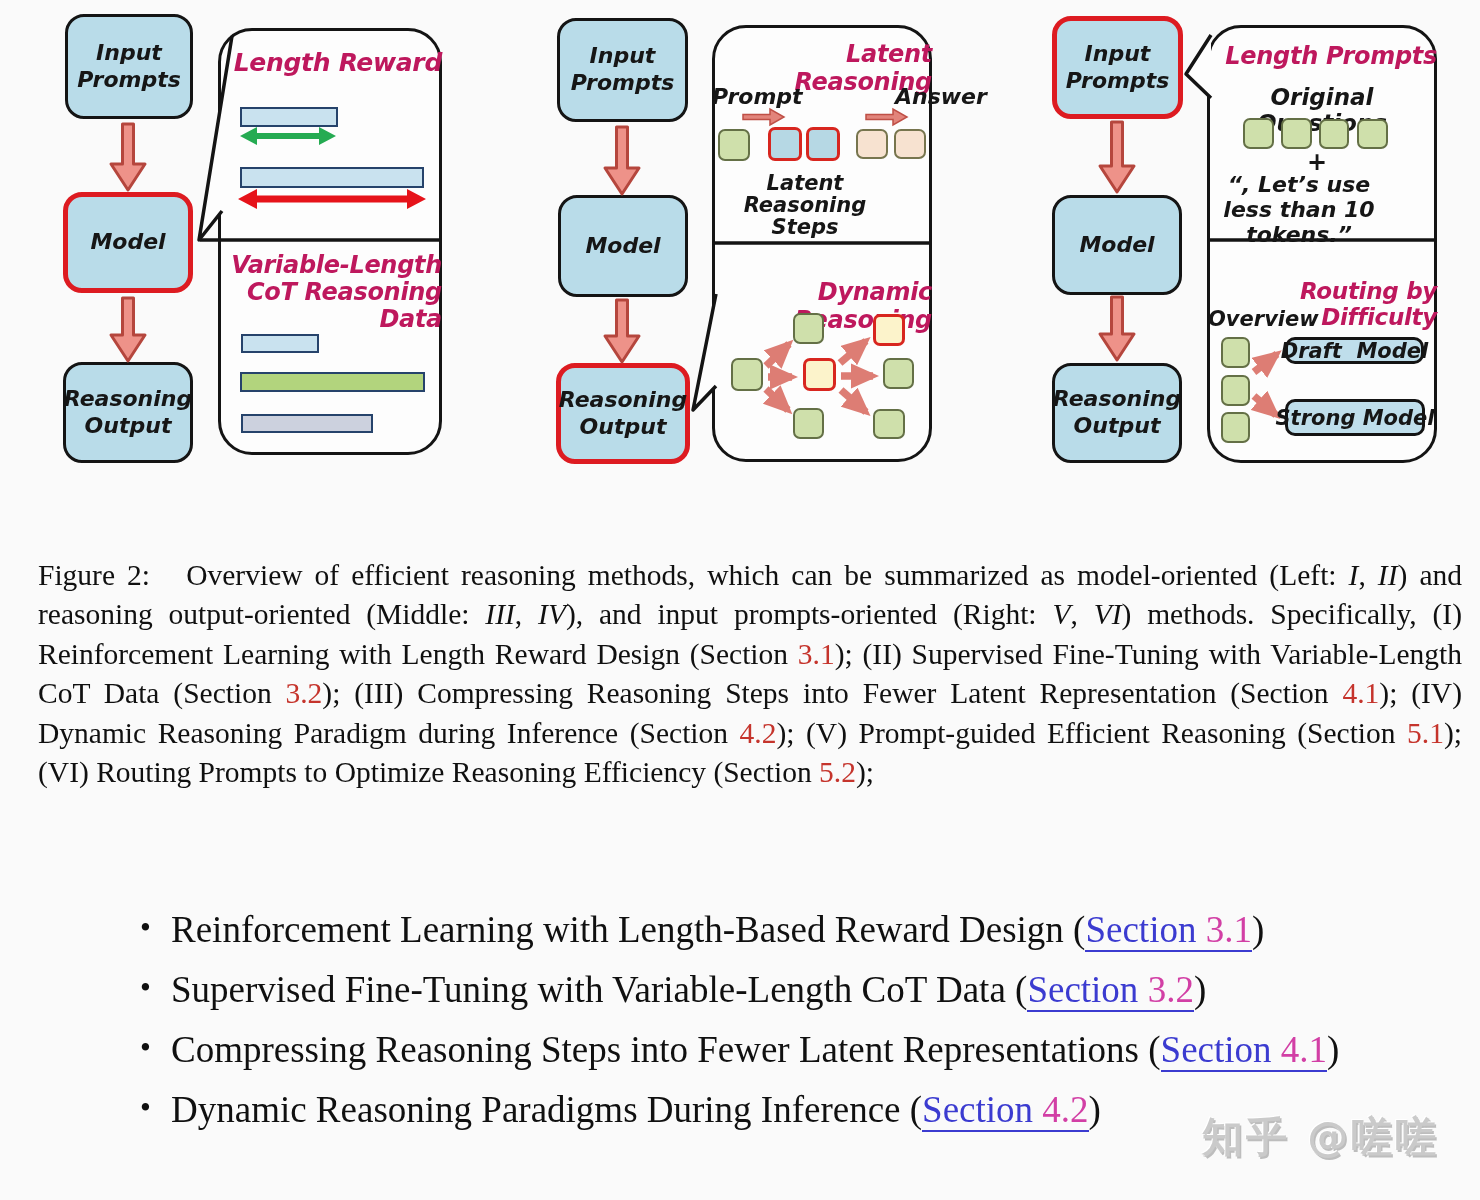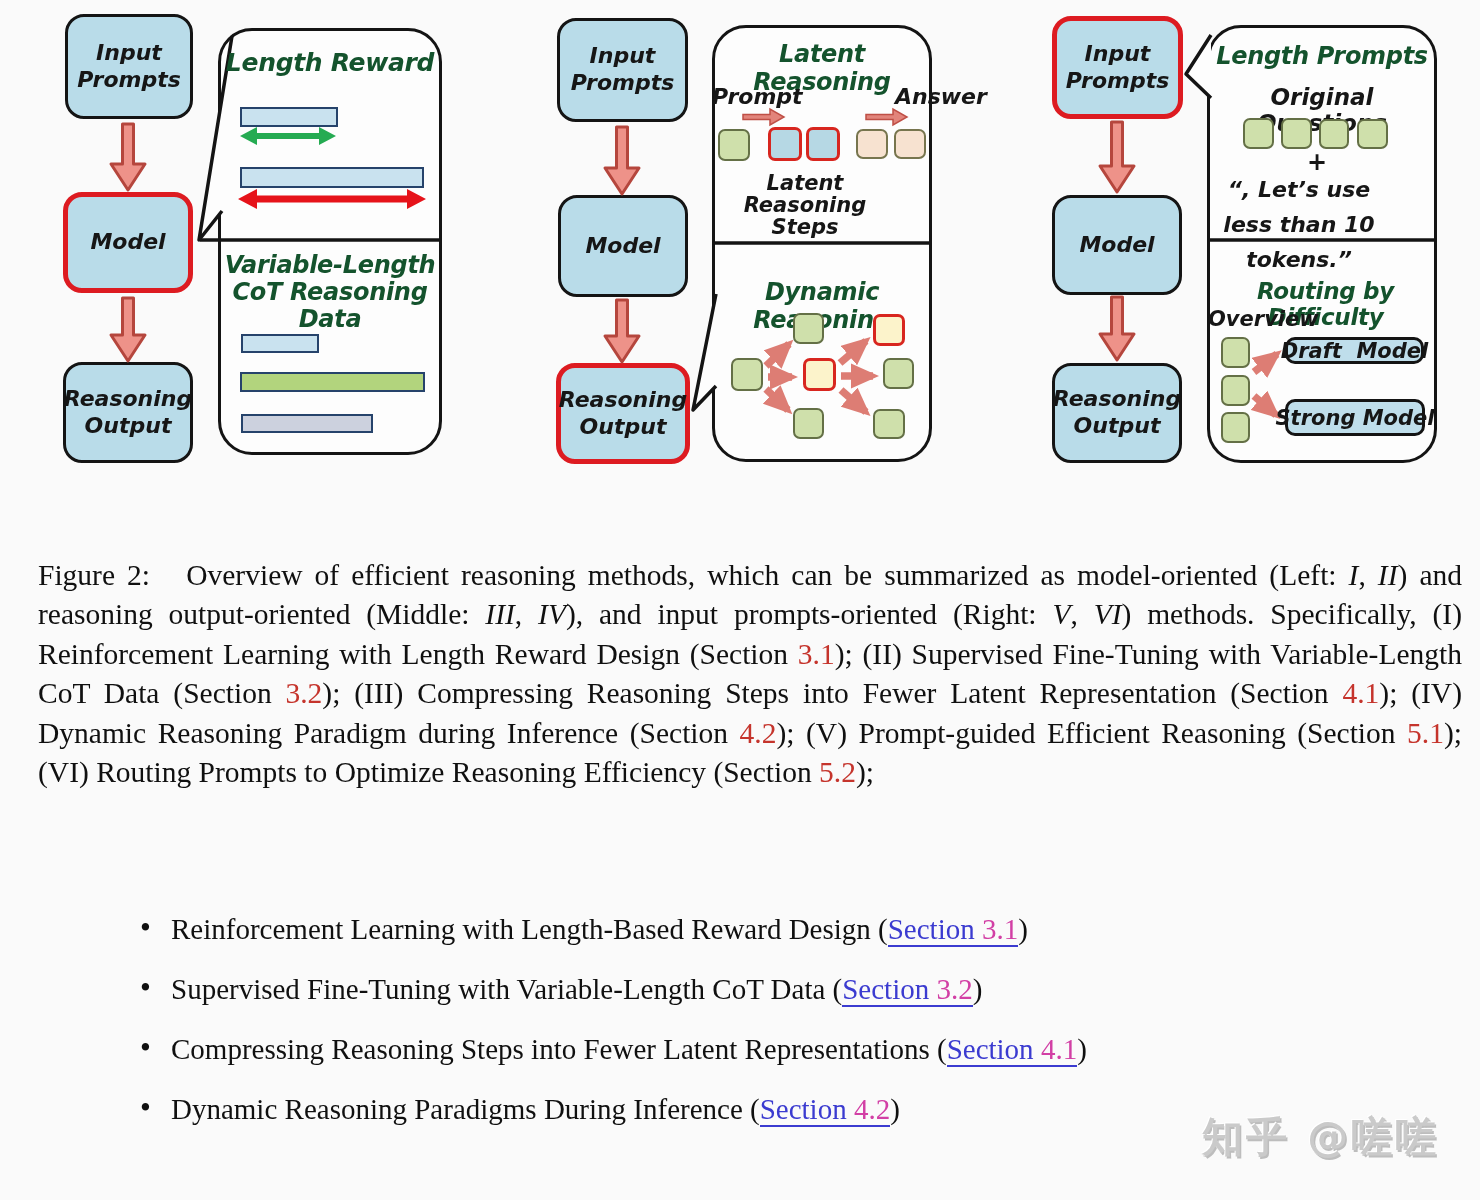--- a/index.html
+++ b/index.html
@@ -22,21 +22,21 @@
     display:flex; align-items:center; justify-content:center; text-align:center;
     font-family:"DejaVu Sans", sans-serif; font-style:italic; font-weight:600;
     font-size:22px; line-height:1.22; color:#161616; white-space:pre-line;
   }
   .fbox.redb { border-color:#dd1b21; border-width:5px; }
   svg.overlay { position:absolute; left:0; top:0; z-index:5; pointer-events:none; }
   .dlabel {
     position:absolute; z-index:6; text-align:center;
     font-family:"DejaVu Sans", sans-serif; font-style:italic; color:#161616;
   }
-  .rtitle { font-weight:bold; font-size:24px; color:#14532d; letter-spacing:-0.3px; }
+  .rtitle { font-weight:bold; font-size:24px; color:#be185d; letter-spacing:-0.3px;text-align:right; }
   .blabel { font-weight:600; font-size:22px; }
   .pre { white-space:pre-line; }
   .tok {
     position:absolute; z-index:6; border-radius:7px;
     background:#cfe0ab; border:2px solid #647046;
   }
   .tok.blue  { background:#b6d8e4; border:3px solid #d8261f; }
   .tok.peach { background:#f7e2d0; border:2px solid #77754e; }
   .tok.yel   { background:#fcf3cb; border:3px solid #d8261f; }
   .bar { position:absolute; z-index:6; background:#c9e2ef; border:2.5px solid #26436b; }
@@ -53,21 +53,21 @@
   .caption {
     position:absolute; left:38px; top:556px; width:1424px; z-index:3;
     font-size:29.5px; line-height:39.4px; color:#101010; text-align:justify;
   }
   .caption .it { font-style:italic; }
   .caption .red { color:#c5342c; }
   
   ul.summary { position:absolute; left:140px; top:910px; width:1220px; list-style:none; z-index:3; }
   ul.summary li {
     position:relative; padding-left:31px; margin-bottom:21px;
-    font-size:29px; line-height:39px; color:#101010;
+    font-size:37px; line-height:39px; color:#101010;
   }
   ul.summary li::before {
     content:"•"; position:absolute; left:0; top:-2px; font-size:31px; color:#101010;
   }
   a.slink { text-decoration:none; border-bottom:2.2px solid #3b3bd0; cursor:pointer; }
   a.slink .sword { color:#3b3bd0; }
   a.slink .snum  { color:#d23fa5; }
   
   .watermark {
     position:absolute; left:1202px; top:1110px; z-index:2;
@@ -171,21 +171,21 @@
   <div class="tok" style="left:883px; top:358px; width:31px; height:31px;"></div>
   <div class="tok" style="left:873px; top:409px; width:32px; height:30px;"></div>
 
   <div class="dlabel rtitle" style="left:1207px; top:42px; width:230px;">Length Prompts</div>
   <div class="dlabel blabel" style="left:1207px; top:84px; width:230px; font-size:23px;">Original Questions</div>
   <div class="tok" style="left:1243px; top:118px; width:31px; height:31px;"></div>
   <div class="tok" style="left:1281px; top:118px; width:31px; height:31px;"></div>
   <div class="tok" style="left:1319px; top:119px; width:30px; height:30px;"></div>
   <div class="tok" style="left:1357px; top:119px; width:31px; height:30px;"></div>
   <div class="dlabel blabel" style="left:1207px; top:148px; width:220px; font-size:24px;">+</div>
-  <div class="dlabel blabel pre" style="left:1207px; top:172px; width:184px; line-height:35px;">“, Let’s use
+  <div class="dlabel blabel pre" style="left:1207px; top:172px; width:184px; line-height:25px;">“, Let’s use
 less than 10 tokens.”</div>
   <div class="dlabel rtitle" style="left:1207px; top:278px; width:230px; font-size:23px;padding-left:7px;">Routing by Difficulty</div>
   <div class="dlabel blabel" style="left:1208px; top:307px; width:130px; font-size:21px; text-align:left;">Overview</div>
   <div class="tok" style="left:1221px; top:337px; width:29px; height:31px;"></div>
   <div class="tok" style="left:1221px; top:375px; width:29px; height:31px;"></div>
   <div class="tok" style="left:1221px; top:412px; width:29px; height:31px;"></div>
   <div class="mroute" style="left:1285px; top:337px; width:139px; height:27px;">Draft  Model</div>
   <div class="mroute" style="left:1285px; top:399px; width:140px; height:37px;">Strong Model</div>
 </div>
 

